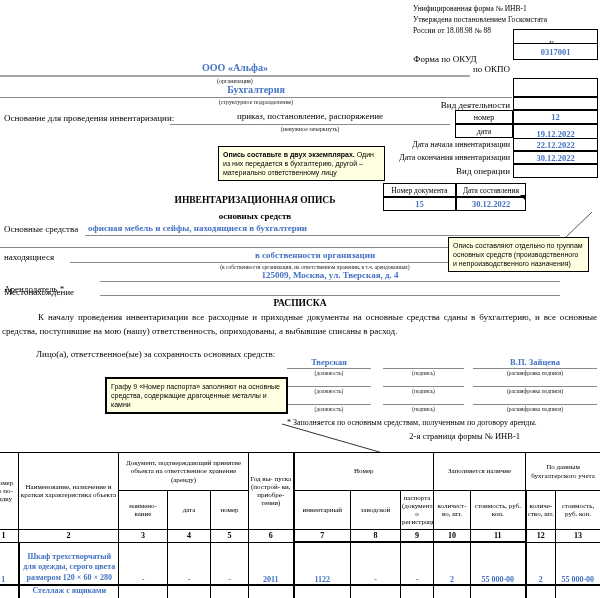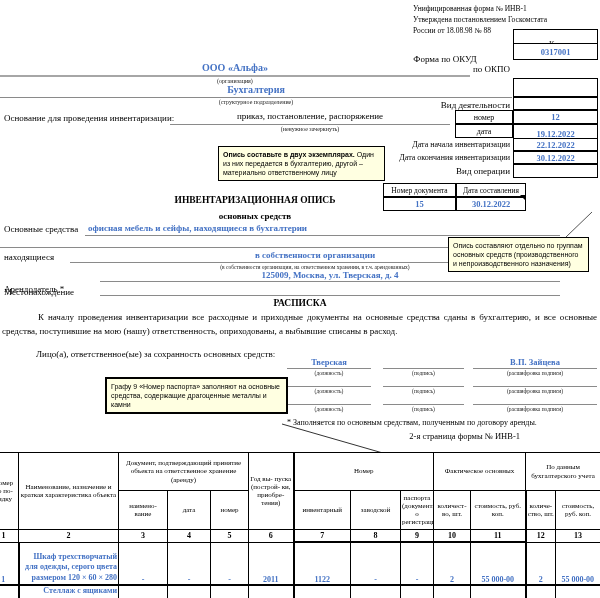--- a/index.html
+++ b/index.html
@@ -22,21 +22,21 @@
   .title{font-weight:bold;}
   table.main{border-collapse:collapse;table-layout:fixed;position:absolute;left:-12px;top:452px;width:612px;background:#fff;}
   table.main th,table.main td{border:1px solid #000;padding:0 1px;font-weight:normal;font-size:7px;
         text-align:center;vertical-align:middle;line-height:1.15;overflow:hidden;font-family:"Liberation Serif",serif;}
   table.main tr.grp th{height:37px;}
   table.main tr.sub th{height:38px;}
   table.main tr.num td{height:11px;font-size:8px;font-weight:bold;}
   table.main tr.data td{font-size:8px;color:#4472C4;font-weight:bold;vertical-align:bottom;}
   table.main tr.data1 td{height:41px;border-bottom:2px solid #000;}
   table.main tr.data2 td{height:18px;vertical-align:top;}
-  table.main td.name,table.main tr.data td.tl{text-align:right;line-height:1.35;padding-left:2px;}
+  table.main td.name,table.main tr.data td.tl{text-align:center;line-height:1.35;padding-left:2px;}
   table.main .bl2{border-left:2px solid #000;}
   table.main .br2{border-right:2px solid #000;}
   table.main tr.num .bb2{border-bottom:2px solid #000;}
   svg.ovr{position:absolute;left:0;top:0;pointer-events:none;}
   .tri{width:0;height:0;border-left:5px solid transparent;border-top:5px solid #000;}
 </style>
 </head>
 <body>
 
 <div class="page">
@@ -170,21 +170,21 @@
         <col style="width:30px">
         <col style="width:45px">
     </colgroup>
     <tbody>
         <tr class="grp">
       <th rowspan="2">Номер по по- рядку</th>
       <th rowspan="2">Наименование, назначение и краткая характеристика объекта</th>
       <th colspan="3">Документ, подтверждающий принятие объекта на ответственное хранение (аренду)</th>
       <th rowspan="2">Год вы- пуска (построй- ки, приобре- тения)</th>
       <th colspan="3" class="bl2">Номер</th>
-      <th colspan="2">Фактическое основных</th>
+      <th colspan="2">Заполняется наличие</th>
       <th colspan="2">По данным бухгалтерского учета</th>
     </tr>
     <tr class="sub">
       <th>наимено- вание</th>
       <th>дата</th>
       <th>номер</th>
       <th class="bl2">инвентарный</th>
       <th>заводской</th>
       <th>паспорта (документа о регистрации)</th>
       <th>количест- во, шт.</th>

